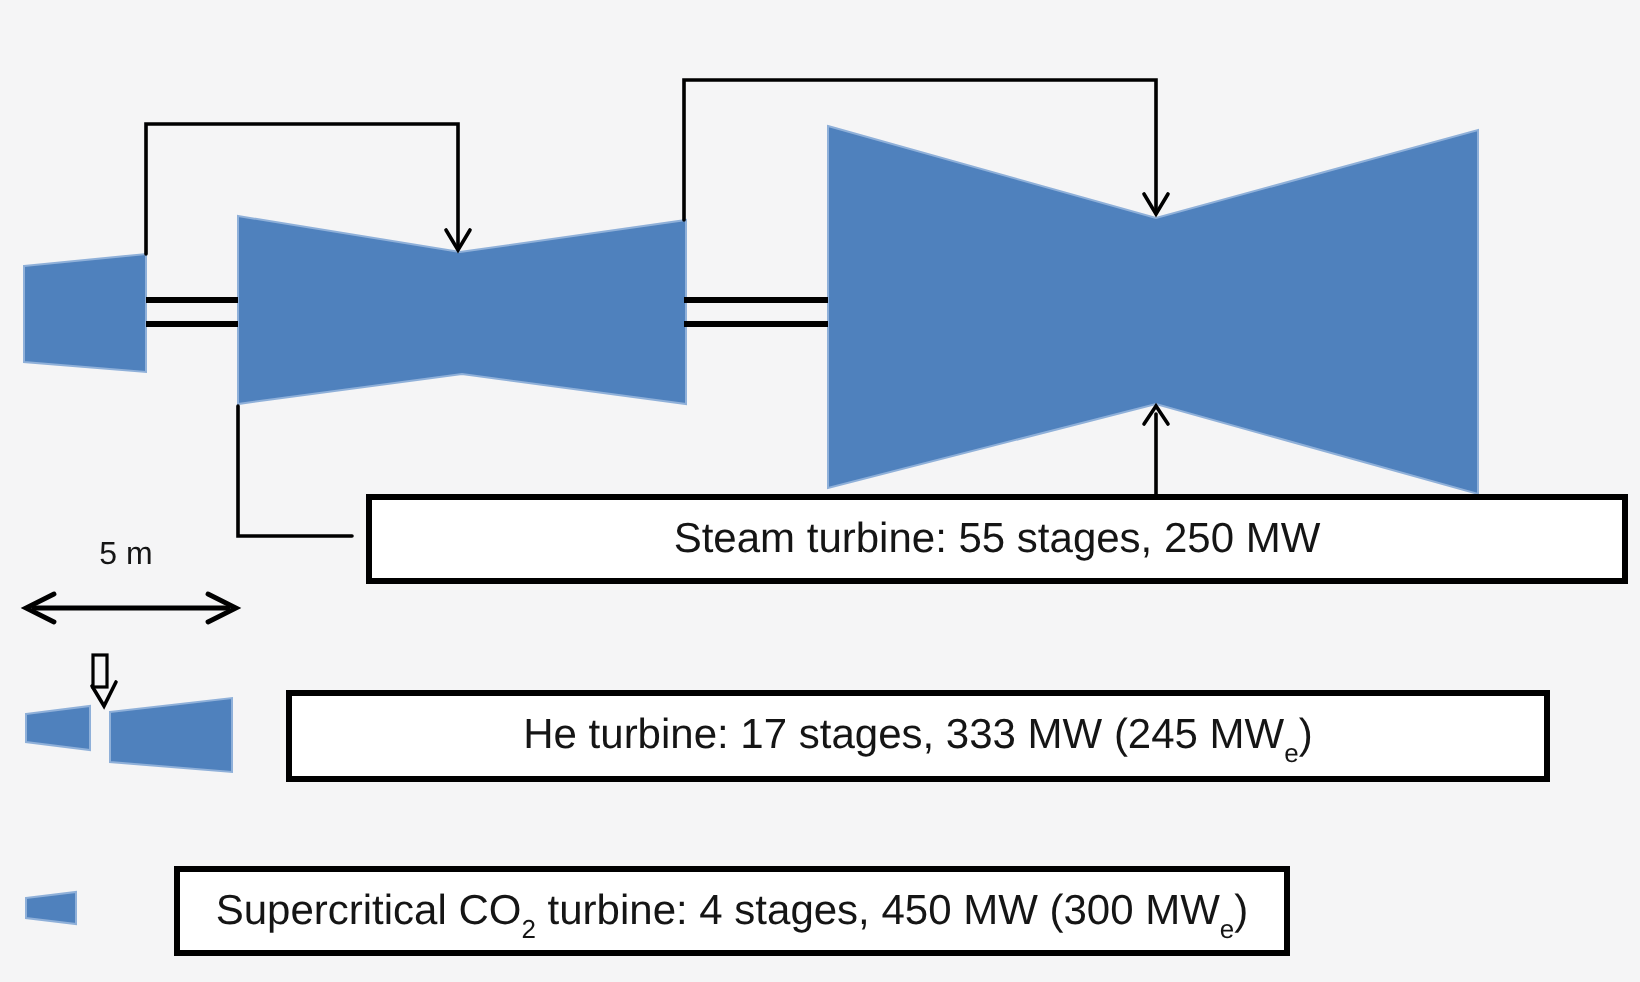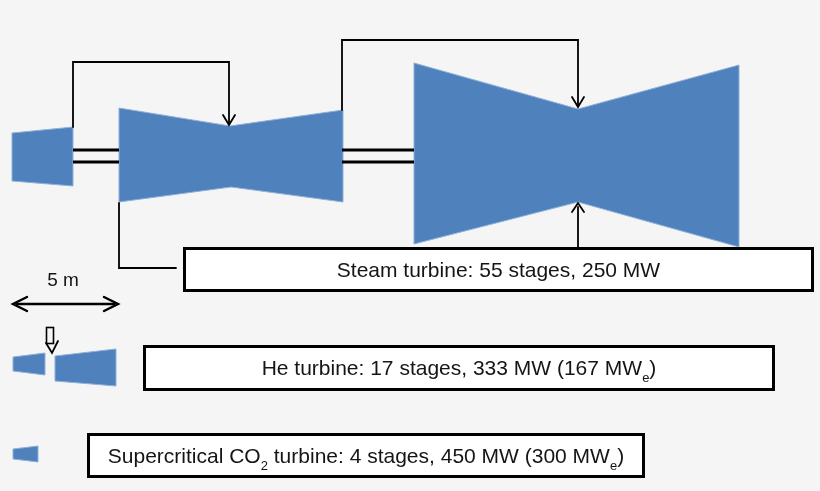--- a/index.html
+++ b/index.html
@@ -33,21 +33,21 @@
   #steam-box { left:183px; top:247px; width:631px; height:45px; }
   #he-box    { left:143px; top:345px; width:632px; height:46px; }
   #co2-box   { left:87px;  top:433px; width:558px; height:45px; }
 
   .label-box sub { font-size:13px; position:relative; top:2px; line-height:0; }
 
   .scale-label {
     position:absolute;
     left:34px; top:269px; width:58px;
     text-align:center;
-    font-size:19px;
+    font-size:16px;
     color:#151515;
   }
 </style>
 </head>
 <body>
 
 <div class="canvas">
 
   <svg class="diagram-layer" width="820" height="491" viewBox="0 0 820 491">
 
@@ -86,20 +86,20 @@
     <polygon class="turbine" points="13,449 38,446 38,462 13,459"></polygon>
   </svg>
 
   <div class="scale-label">5 m</div>
 
   <div class="label-box" id="steam-box">
     <span>Steam turbine: 55 stages, 250 MW</span>
   </div>
 
   <div class="label-box" id="he-box">
-    <span><span>He turbine: 17 stages, 333 MW (167 MW</span><sub>e</sub><span>)</span></span>
+    <span><span>He turbine: 17 stages, 333 MW (245 MW</span><sub>e</sub><span>)</span></span>
   </div>
 
   <div class="label-box" id="co2-box">
     <span><span>Supercritical CO</span><sub>2</sub><span> turbine: 4 stages, 450 MW (300 MW</span><sub>e</sub><span>)</span></span>
   </div>
 
 </div>
 
 </body></html>

